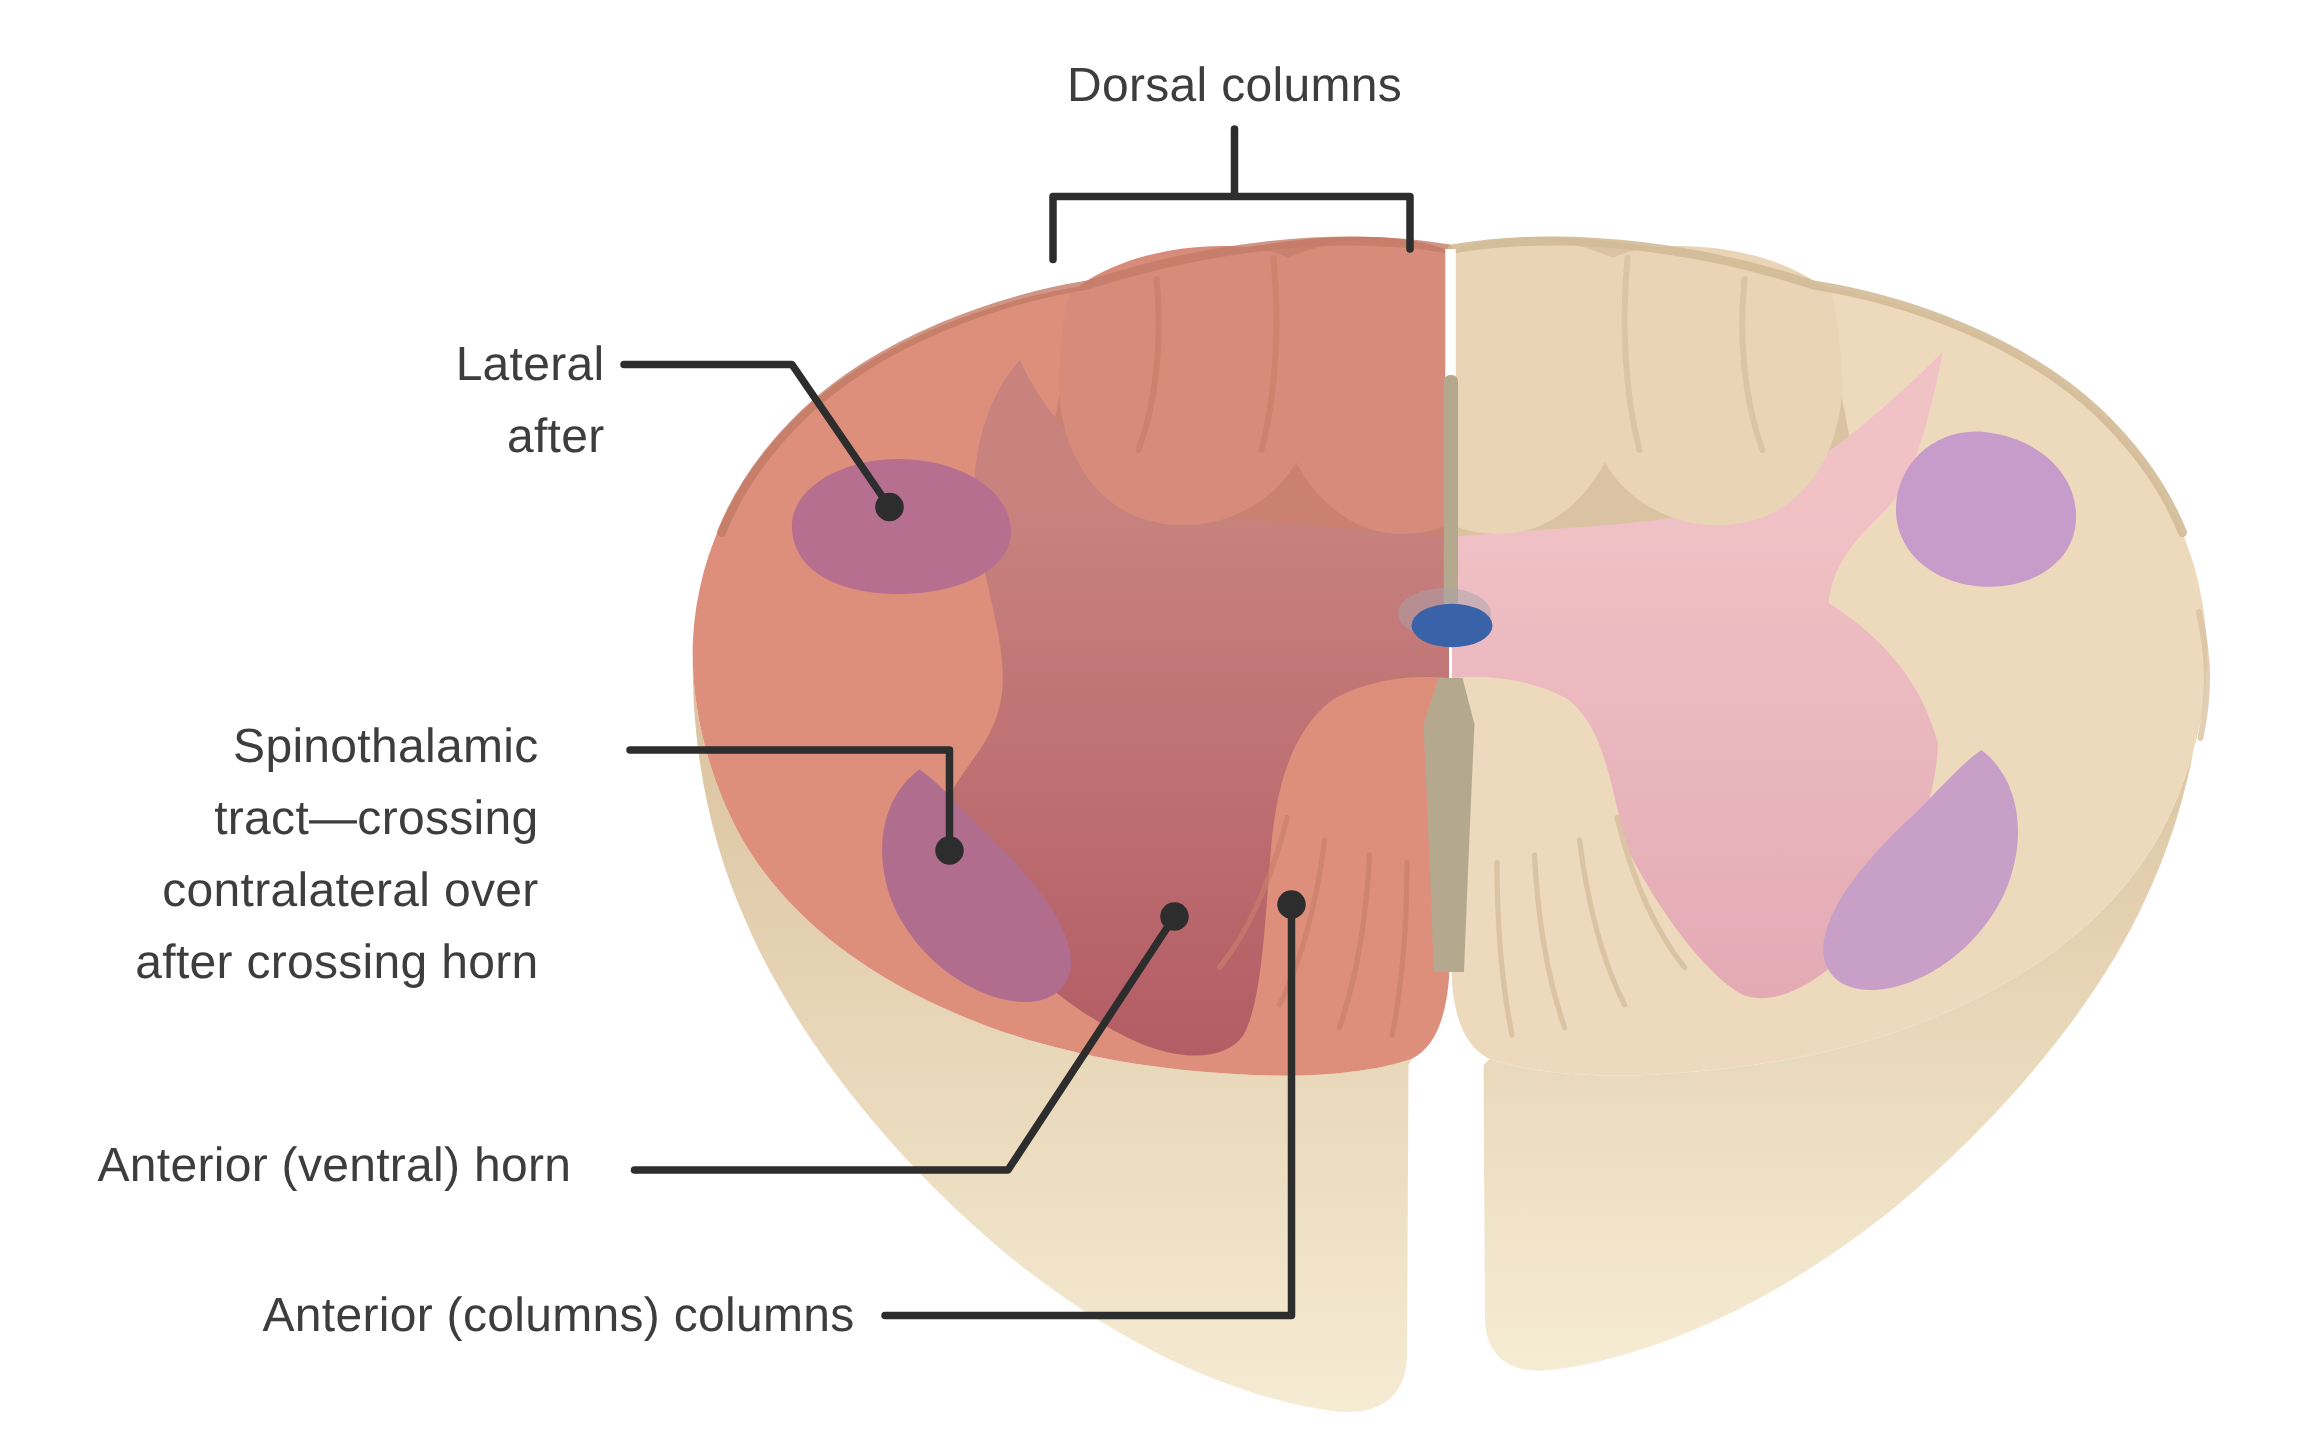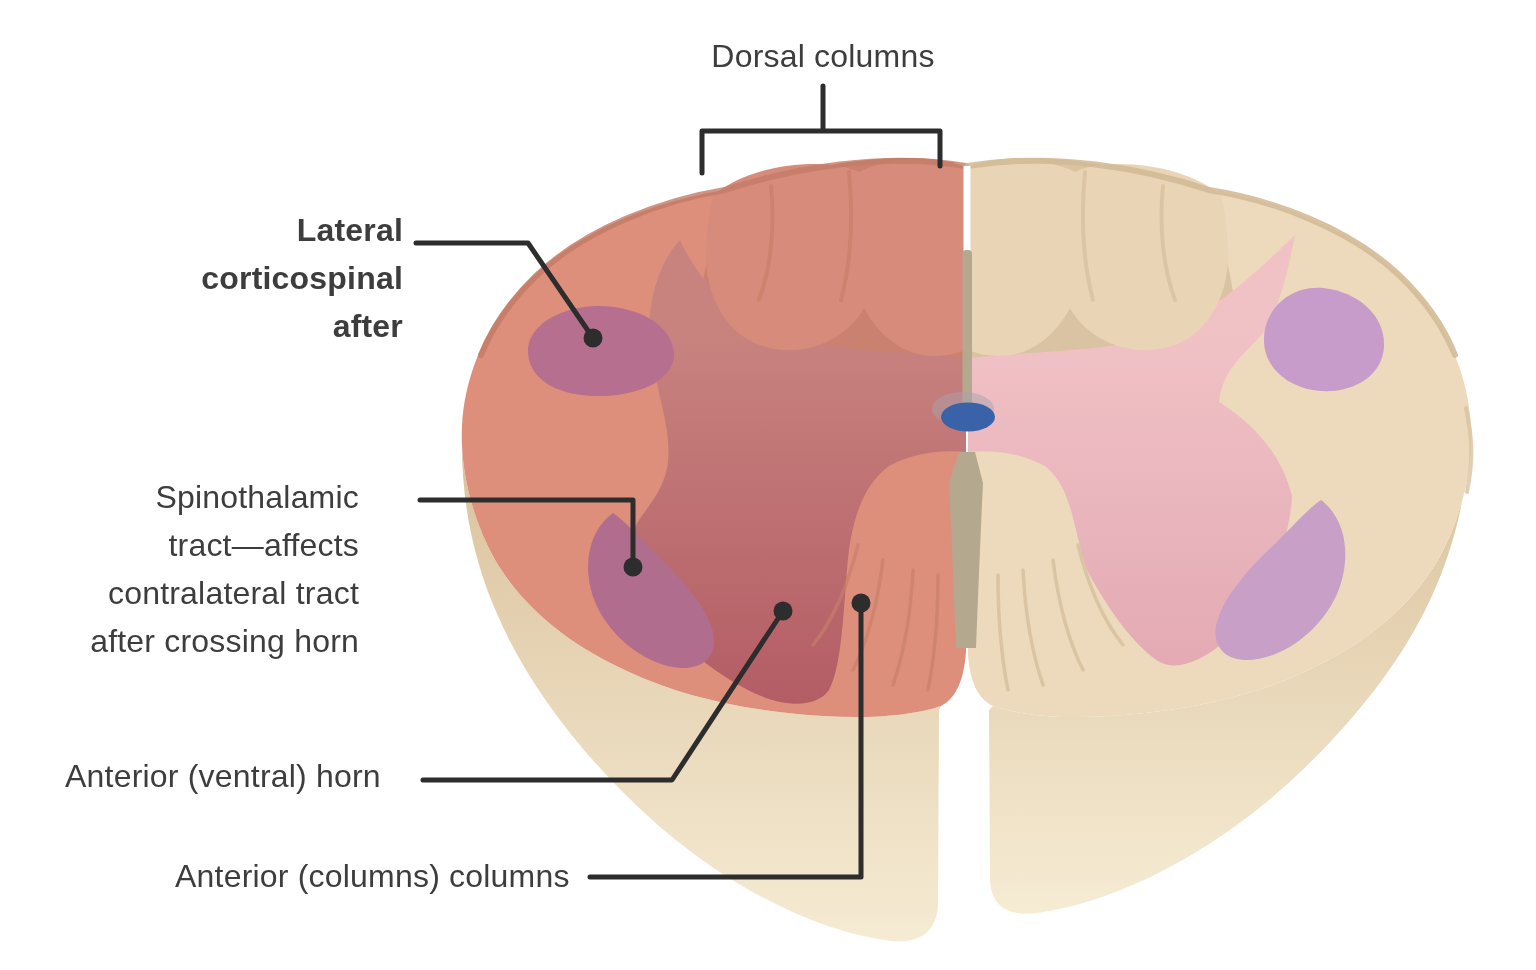--- a/index.html
+++ b/index.html
@@ -128,30 +128,29 @@
     <g fill="#2d2d2d">
       <circle cx="570" cy="338" r="9.5"></circle>
       <circle cx="610" cy="567" r="9.5"></circle>
       <circle cx="760" cy="611" r="9.5"></circle>
       <circle cx="838" cy="603" r="9.5"></circle>
     </g>
   </svg>
 
   <div class="lbl center" style="left:800px;top:38px;">Dorsal columns</div>
 
-  <div class="lbl right" style="right:1156px;top:206px;font-weight:bold;">
+  <div class="lbl right" style="right:1156px;top:218px;">
     <div>Lateral</div>
-    <div>corticospinal</div>
     <div>after</div>
   </div>
 
   <div class="lbl right" style="right:1200px;top:473px;">
     <div>Spinothalamic</div>
-    <div>tract—affects</div>
-    <div>contralateral tract</div>
+    <div>tract—crossing</div>
+    <div>contralateral over</div>
     <div>after crossing horn</div>
   </div>
 
   <div class="lbl" style="left:42px;top:752px;">Anterior (ventral) horn</div>
 
   <div class="lbl" style="left:152px;top:852px;">Anterior (columns) columns</div>
 
 </div>
 
 </body></html>

